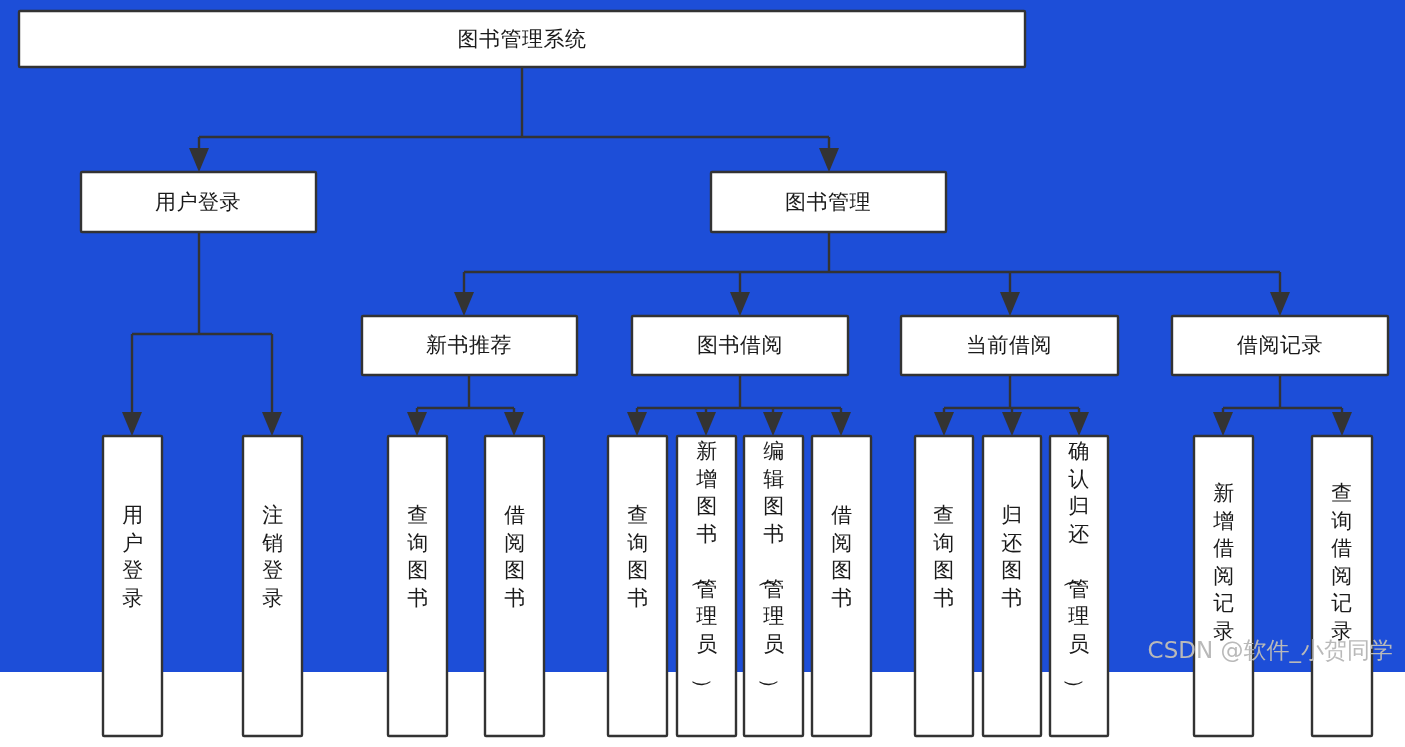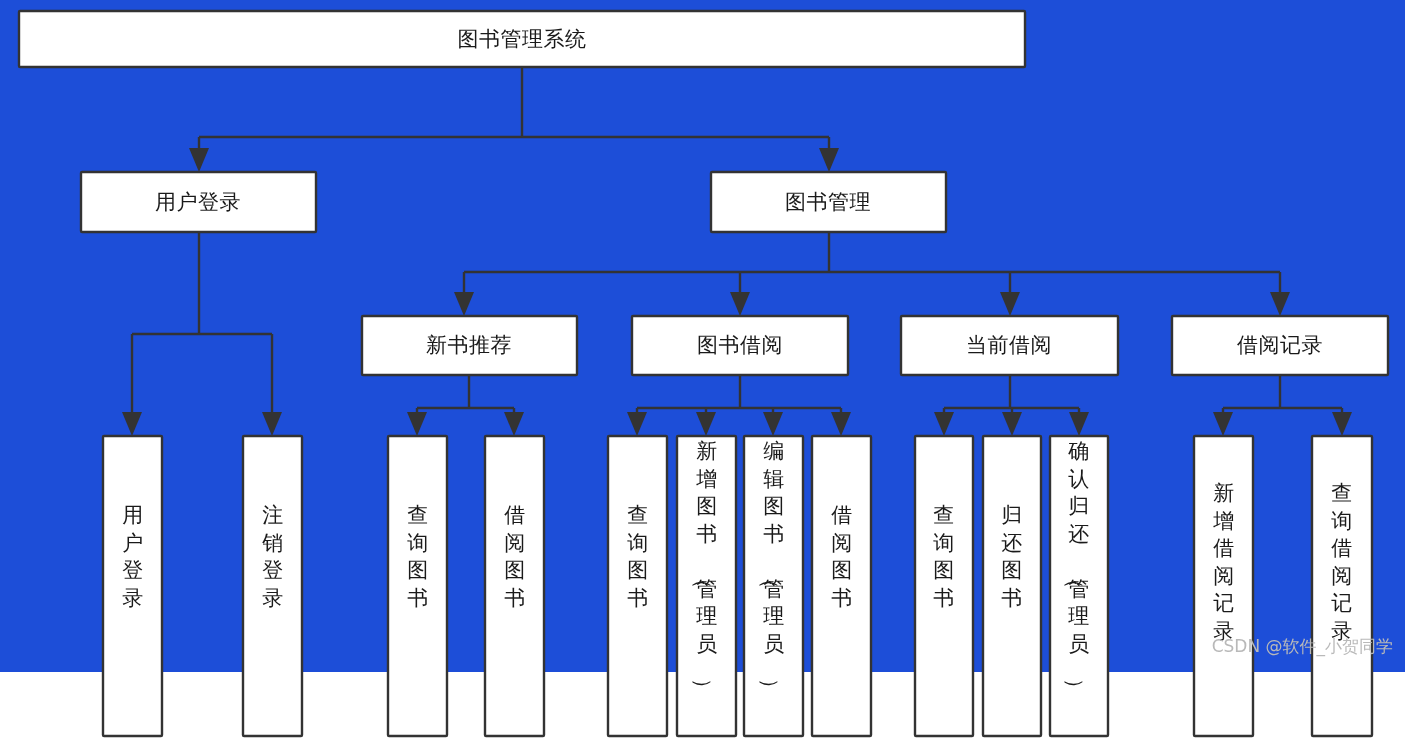--- a/index.html
+++ b/index.html
@@ -52,23 +52,23 @@
   .node-label-v {
     font-family: "DejaVu Sans", "Liberation Sans", sans-serif;
     font-size: 21px;
     fill: #1a1a1a;
     text-anchor: middle;
     letter-spacing: 0.5px;
   }
   .watermark {
     position: absolute;
     right: 12px;
-    bottom: 14px;
-    font-family: "DejaVu Sans", "Liberation Sans", sans-serif;
-    font-size: 17px;
+    bottom: 6px;
+    font-family: "DejaVu Sans", "Liberation Sans", sans-serif;
+    font-size: 23px;
     color: #b9b9b9;
     white-space: nowrap;
     user-select: none;
   }
 </style>
 </head>
 <body>
 
 <div id="diagram-root">
 

